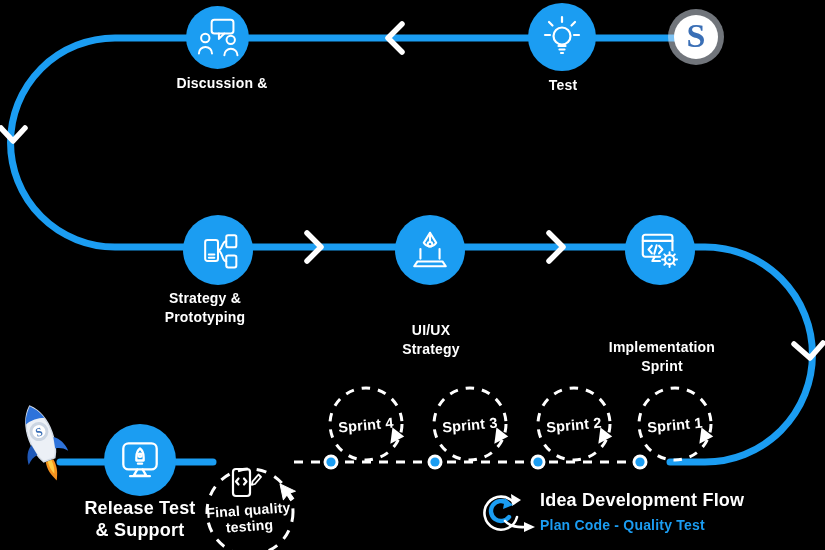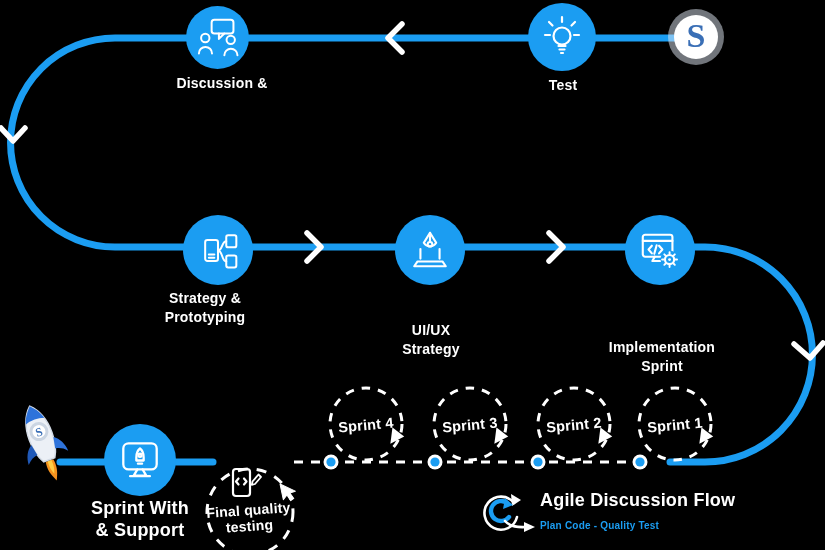--- a/index.html
+++ b/index.html
@@ -15,21 +15,21 @@
   .node svg{display:block;}
   .lbl{
     position:absolute;color:#fff;font-weight:bold;text-align:center;
     font-size:14px;line-height:19px;z-index:3;letter-spacing:.2px;
   }
   .lbl span{display:block;}
   .lbl-sprint{font-size:14.5px;transform:rotate(-5deg);}
   .lbl-small{font-size:14px;line-height:15.5px;transform:rotate(-4deg);}
   .lbl-release{font-size:18px;line-height:22px;}
   .lbl-legend-title{font-size:18px;text-align:left;}
-  .lbl-legend-sub{font-size:10px;text-align:left;color:var(--accent);}
+  .lbl-legend-sub{font-size:14px;text-align:left;color:var(--accent);}
   #logo{
     position:absolute;left:674px;top:15px;width:44px;height:44px;border-radius:50%;
     background:#fff;box-shadow:0 0 0 6px rgba(226,234,245,.5);z-index:2;
     display:flex;align-items:center;justify-content:center;
   }
   #logo span{
     font-family:"Liberation Serif","DejaVu Serif",serif;font-weight:bold;
     font-size:34px;color:var(--logo-blue);line-height:1;margin-top:-2px;
   }
   #rocket{position:absolute;left:2px;top:392px;z-index:2;}
@@ -212,30 +212,30 @@
     <span>UI/UX</span>
     <span>Strategy</span>
   </div>
 
   <div class="lbl" style="left:577px;top:295px;width:170px;margin-top:43px;">
     <span>Implementation</span>
     <span>Sprint</span>
   </div>
 
   <div class="lbl lbl-release" style="left:55px;top:497px;width:170px;">
-    <span>Sprint With</span>
+    <span>Release Test</span>
     <span>&amp; Support</span>
   </div>
 
   <div class="lbl lbl-sprint" style="left:321px;top:416px;width:90px;">Sprint 4</div>
   <div class="lbl lbl-sprint" style="left:425px;top:416px;width:90px;">Sprint 3</div>
   <div class="lbl lbl-sprint" style="left:529px;top:416px;width:90px;">Sprint 2</div>
   <div class="lbl lbl-sprint" style="left:630px;top:416px;width:90px;">Sprint 1</div>
 
   <div class="lbl lbl-small" style="left:184px;top:503px;width:130px;">
     <span>Final quality</span>
     <span>testing</span>
   </div>
 
-  <div class="lbl lbl-legend-title" style="left:540px;top:491px;width:240px;">Agile Discussion Flow</div>
+  <div class="lbl lbl-legend-title" style="left:540px;top:491px;width:240px;">Idea Development Flow</div>
   <div class="lbl lbl-legend-sub" style="left:540px;top:516px;width:240px;">Plan Code - Quality Test</div>
 
 </div>
 
 </body></html>

